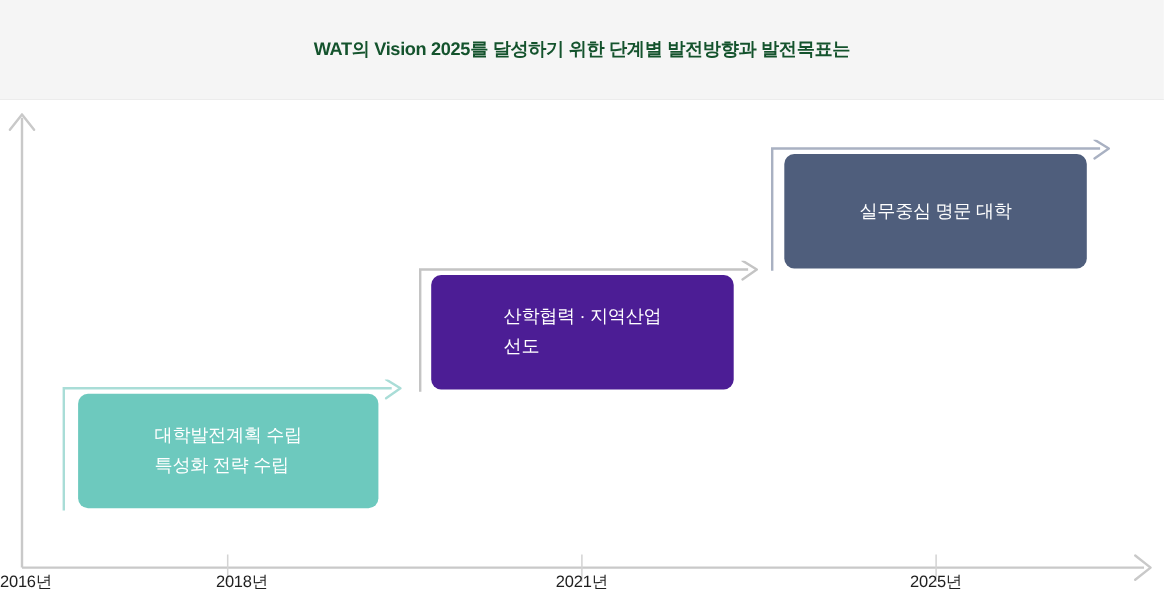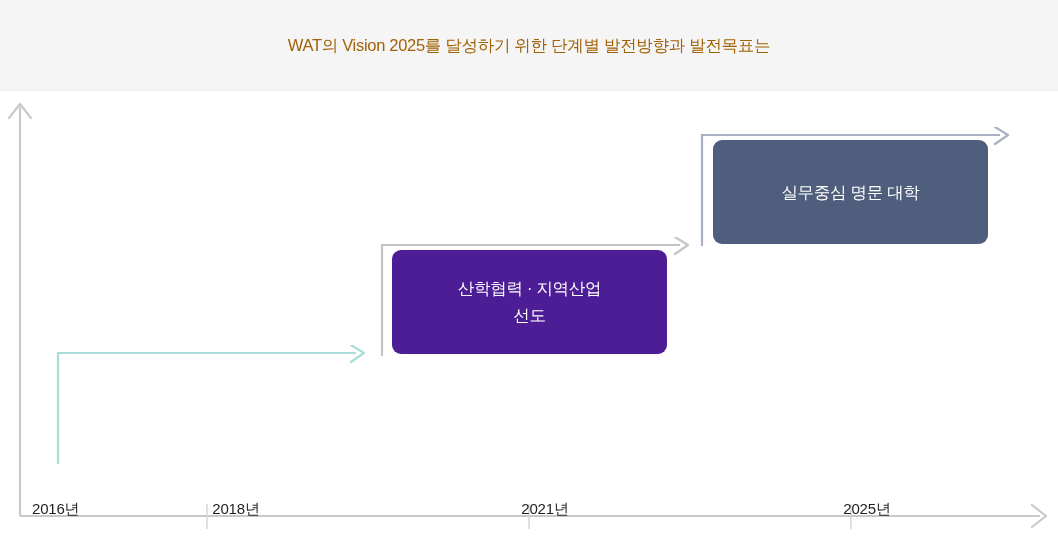--- a/index.html
+++ b/index.html
@@ -24,26 +24,26 @@
     height: 91px;
     background: #f5f5f5;
     border-bottom: 1px solid #ececec;
     box-sizing: border-box;
     display: flex;
     flex-direction: column;
     align-items: center;
     justify-content: center;
   }
   .header-line {
-    color: #a16207;
+    color: #14532d;
     font-size: 16.5px;
     line-height: 28px;
     letter-spacing: -0.3px;
     white-space: nowrap;
-    font-weight: 400;
+    font-weight: 700;
   }
 
   
   .chart-area {
     position: absolute;
     left: 0;
     top: 91px;
     width: 1058px;
     height: 463px;
     background: #ffffff;
@@ -59,22 +59,21 @@
     pointer-events: none;
   }
 
   .tick-label {
     position: absolute;
     font-size: 15px;
     color: #1f1f1f;
     letter-spacing: -0.2px;
     white-space: nowrap;
     transform: translateX(-50%);
-    top: 409px;
-    padding-left: 32px;
+    top: 429px;
   }
   .tick-label.first {
     transform: none;
     left: 0px;
   }
 
   
   .stage {
     position: absolute;
   }
@@ -83,21 +82,20 @@
     left: 0;
     top: 0;
     pointer-events: none;
   }
   .stage-box {
     position: absolute;
     border-radius: 9px;
     display: flex;
     align-items: center;
     justify-content: center;
-    text-align: center;
     color: #ffffff;
     font-size: 16.5px;
     line-height: 27px;
     letter-spacing: -0.3px;
     white-space: pre-line;
     box-sizing: border-box;
   }
 
   
   #stage-1 { left: 55px; top: 254px; width: 320px; height: 120px; }
@@ -147,20 +145,22 @@
   <div class="tick-label" style="left:529px;text-align:right;">2021년</div>
   <div class="tick-label" style="left:851px;">2025년</div>
 
   <div class="stage" id="stage-1">
     <svg class="stage-guide" width="320" height="120" viewBox="0 0 320 120">
 
       <path d="M3,118 L3,8 L300,8" fill="none" stroke="#a9ddd7" stroke-width="2.2" stroke-linecap="square"></path>
 
       <polyline points="296,0 309,8 296,17" fill="none" stroke="#a9ddd7" stroke-width="2.2" stroke-linecap="round" stroke-linejoin="round"></polyline>
     </svg>
+    <div class="stage-box">대학발전계획 수립
+특성화 전략 수립</div>
   </div>
 
   <div class="stage" id="stage-2">
     <svg class="stage-guide" width="320" height="120" viewBox="0 0 320 120">
       <path d="M3,118 L3,8 L300,8" fill="none" stroke="#c4c4c4" stroke-width="2.2" stroke-linecap="square"></path>
       <polyline points="296,0 309,8 296,17" fill="none" stroke="#c4c4c4" stroke-width="2.2" stroke-linecap="round" stroke-linejoin="round"></polyline>
     </svg>
     <div class="stage-box">산학협력 · 지역산업
 선도</div>
   </div>

